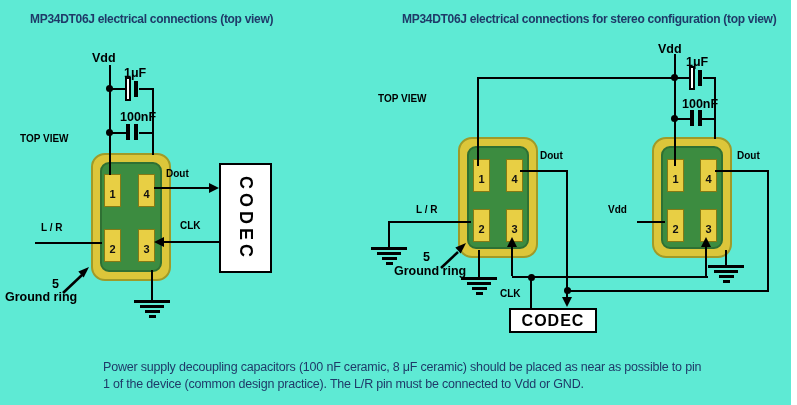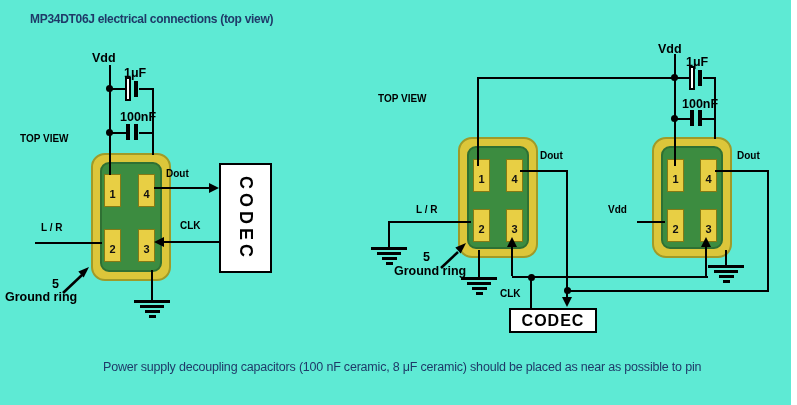--- a/index.html
+++ b/index.html
@@ -98,20 +98,21 @@
       <i></i>
     </div>
 
   <div class="lbl f12" style="left:52px;top:277px;">5</div>
   <div class="lbl f12" style="left:5px;top:290px;">Ground ring</div>
   <svg class="diag-arrow" style="left:60px;top:266px;" width="32" height="30">
     <line x1="3" y1="27" x2="22" y2="9" stroke="#000" stroke-width="2.5"></line>
     <polygon points="29,1 23.7,11.4 18.3,5.6" fill="#000"></polygon>
   </svg>
 
+  <div class="title" style="left:402px;top:12px;">MP34DT06J electrical connections for stereo configuration (top view)</div>
   <div class="lbl f13" style="left:378px;top:93px;">TOP VIEW</div>
   <div class="lbl f12" style="left:658px;top:42px;">Vdd</div>
 
   <div class="wire-v" style="left:674px;top:54px;height:112px;"></div>
   <div class="wire-h" style="left:478px;top:77px;width:197px;"></div>
   <div class="wire-v" style="left:477px;top:77px;height:89px;"></div>
   <div class="dot" style="left:671px;top:74px;"></div>
   <div class="lbl f12" style="left:686px;top:55px;">1μF</div>
   <div class="wire-h" style="left:676px;top:77px;width:14px;"></div>
   <div class="wire-h" style="left:703px;top:77px;width:13px;"></div>
@@ -195,14 +196,15 @@
   <div class="arr-u" style="left:701px;top:237px;"></div>
   <div class="wire-v" style="left:530px;top:276px;height:32px;"></div>
   <div class="dot" style="left:528px;top:274px;"></div>
   <div class="lbl f13" style="left:500px;top:288px;">CLK</div>
 
   <div class="codec" style="left:509px;top:308px;width:88px;height:25px;">
     <span class="codec-text-h">CODEC</span>
   </div>
 
   <div class="caption-line" style="left:103px;top:360px;">Power supply decoupling capacitors (100 nF ceramic, 8 μF ceramic) should be placed as near as possible to pin</div>
+  <div class="caption-line" style="left:103px;top:377px;">1 of the device (common design practice). The L/R pin must be connected to Vdd or GND.</div>
 
 </div>
 
 </body></html>

